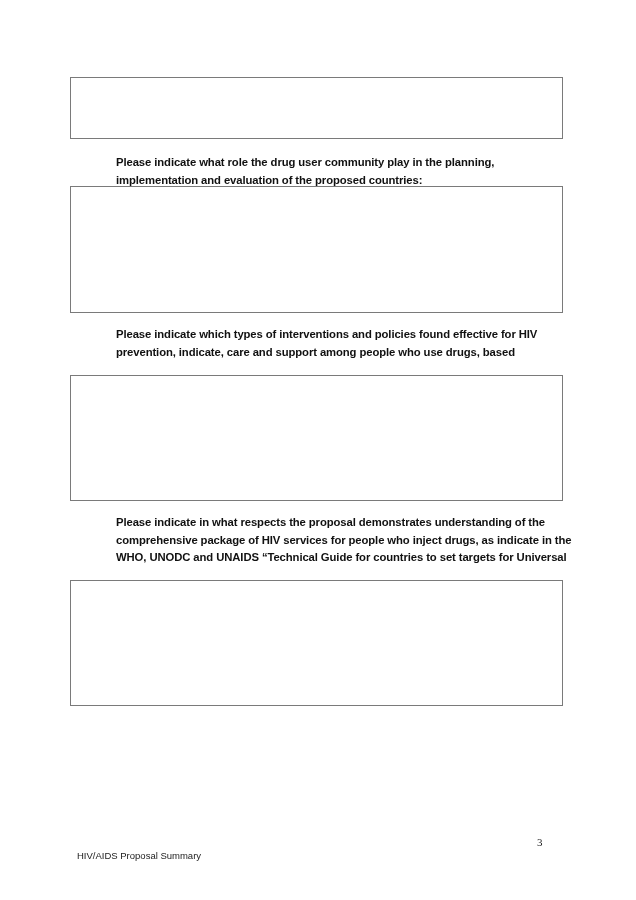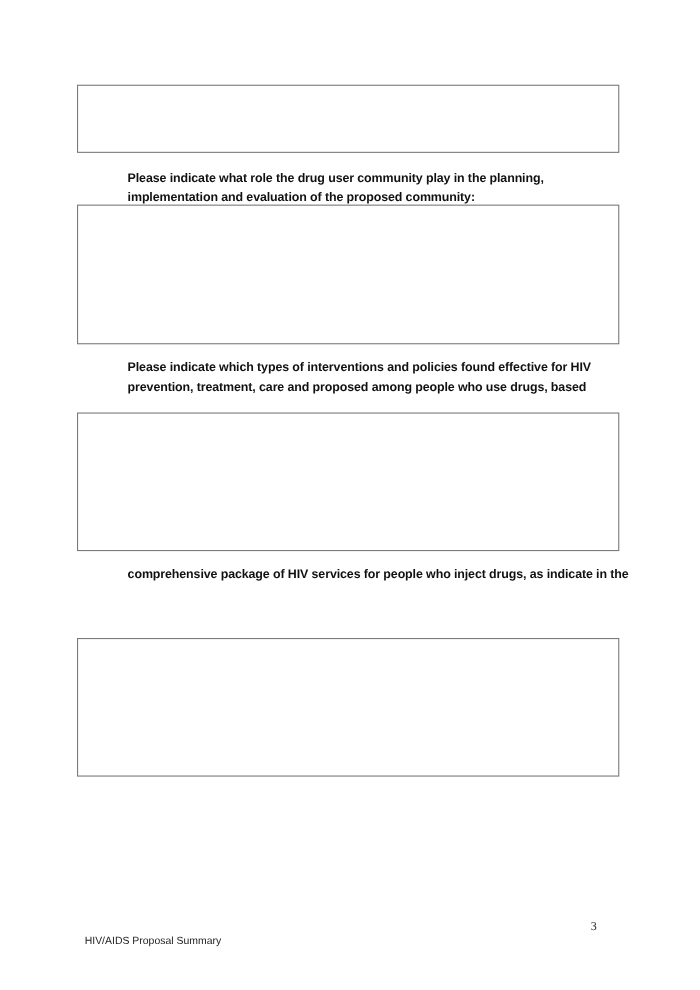--- a/index.html
+++ b/index.html
@@ -56,29 +56,31 @@
       text-align: right;
     }
   </style>
 </head>
 <body>
 
 <div class="answer-box" style="top:77px; height:62px;"></div>
 
 <div class="question" style="top:154px;">
   <span>Please indicate what role the drug user community play in the planning,</span>
-  <span>implementation and evaluation of the proposed community:</span>
+  <span>implementation and evaluation of the proposed countries:</span>
 </div>
 <div class="answer-box" style="top:186px; height:127px;"></div>
 
 <div class="question" style="top:326px;">
   <span>Please indicate which types of interventions and policies found effective for HIV</span>
-  <span>prevention, treatment, care and proposed among people who use drugs, based</span>
+  <span>prevention, indicate, care and support among people who use drugs, based</span>
 </div>
 <div class="answer-box" style="top:375px; height:126px;"></div>
 
 <div class="question" style="top:514px;">
+  <span>Please indicate in what respects the proposal demonstrates understanding of the</span>
   <span>comprehensive package of HIV services for people who inject drugs, as indicate in the</span>
+  <span>WHO, UNODC and UNAIDS “Technical Guide for countries to set targets for Universal</span>
 </div>
 <div class="answer-box" style="top:580px; height:126px;"></div>
 
 <div class="page-number">3</div>
 <div class="footer">HIV/AIDS Proposal Summary</div>
 
 </body></html>

